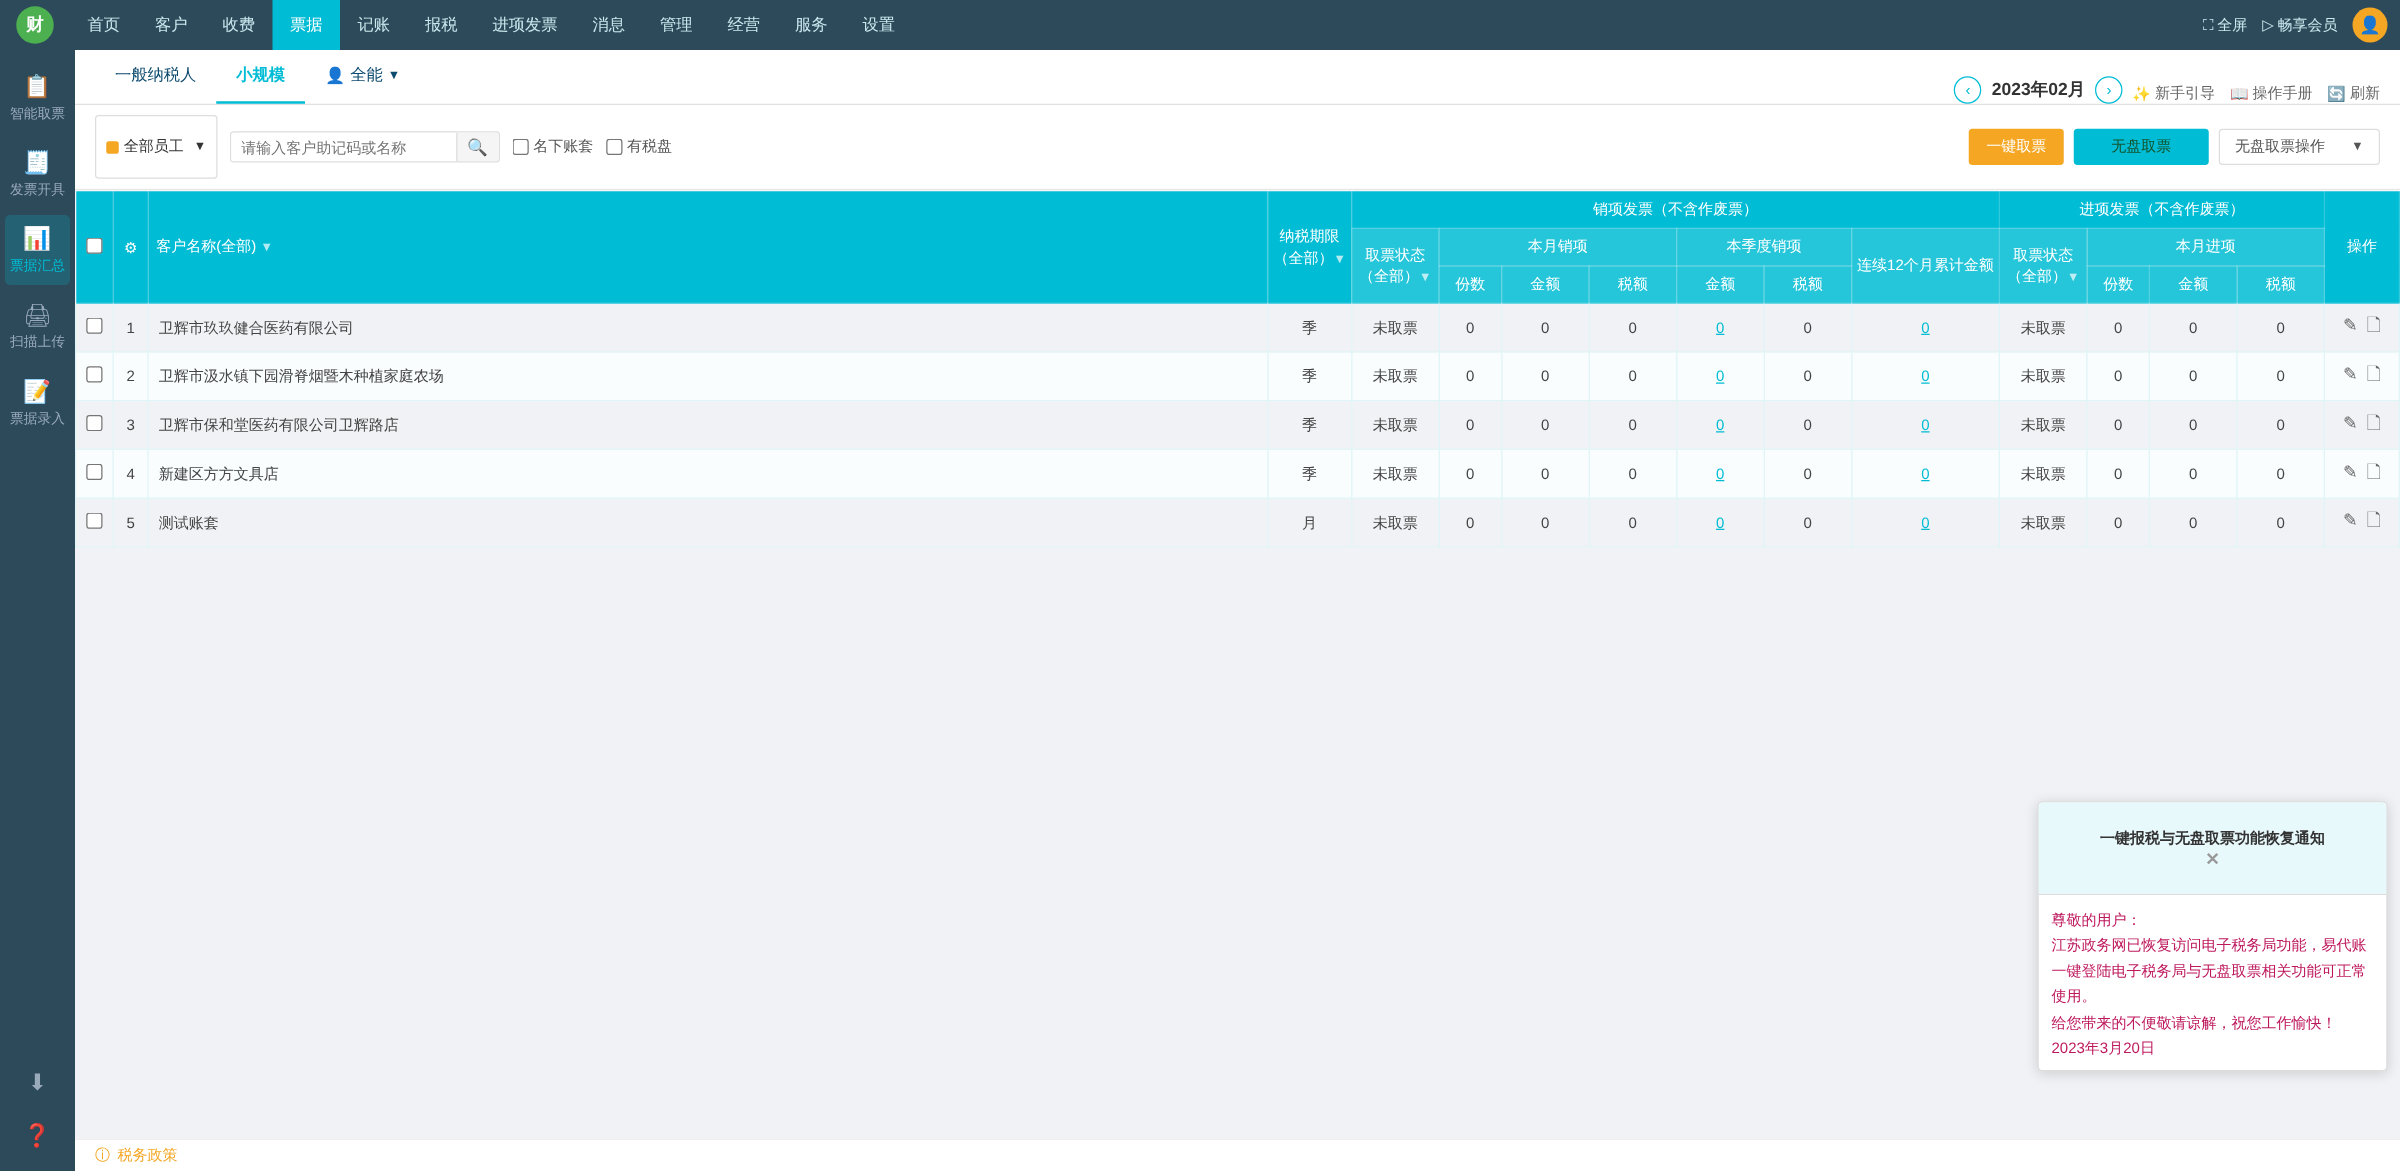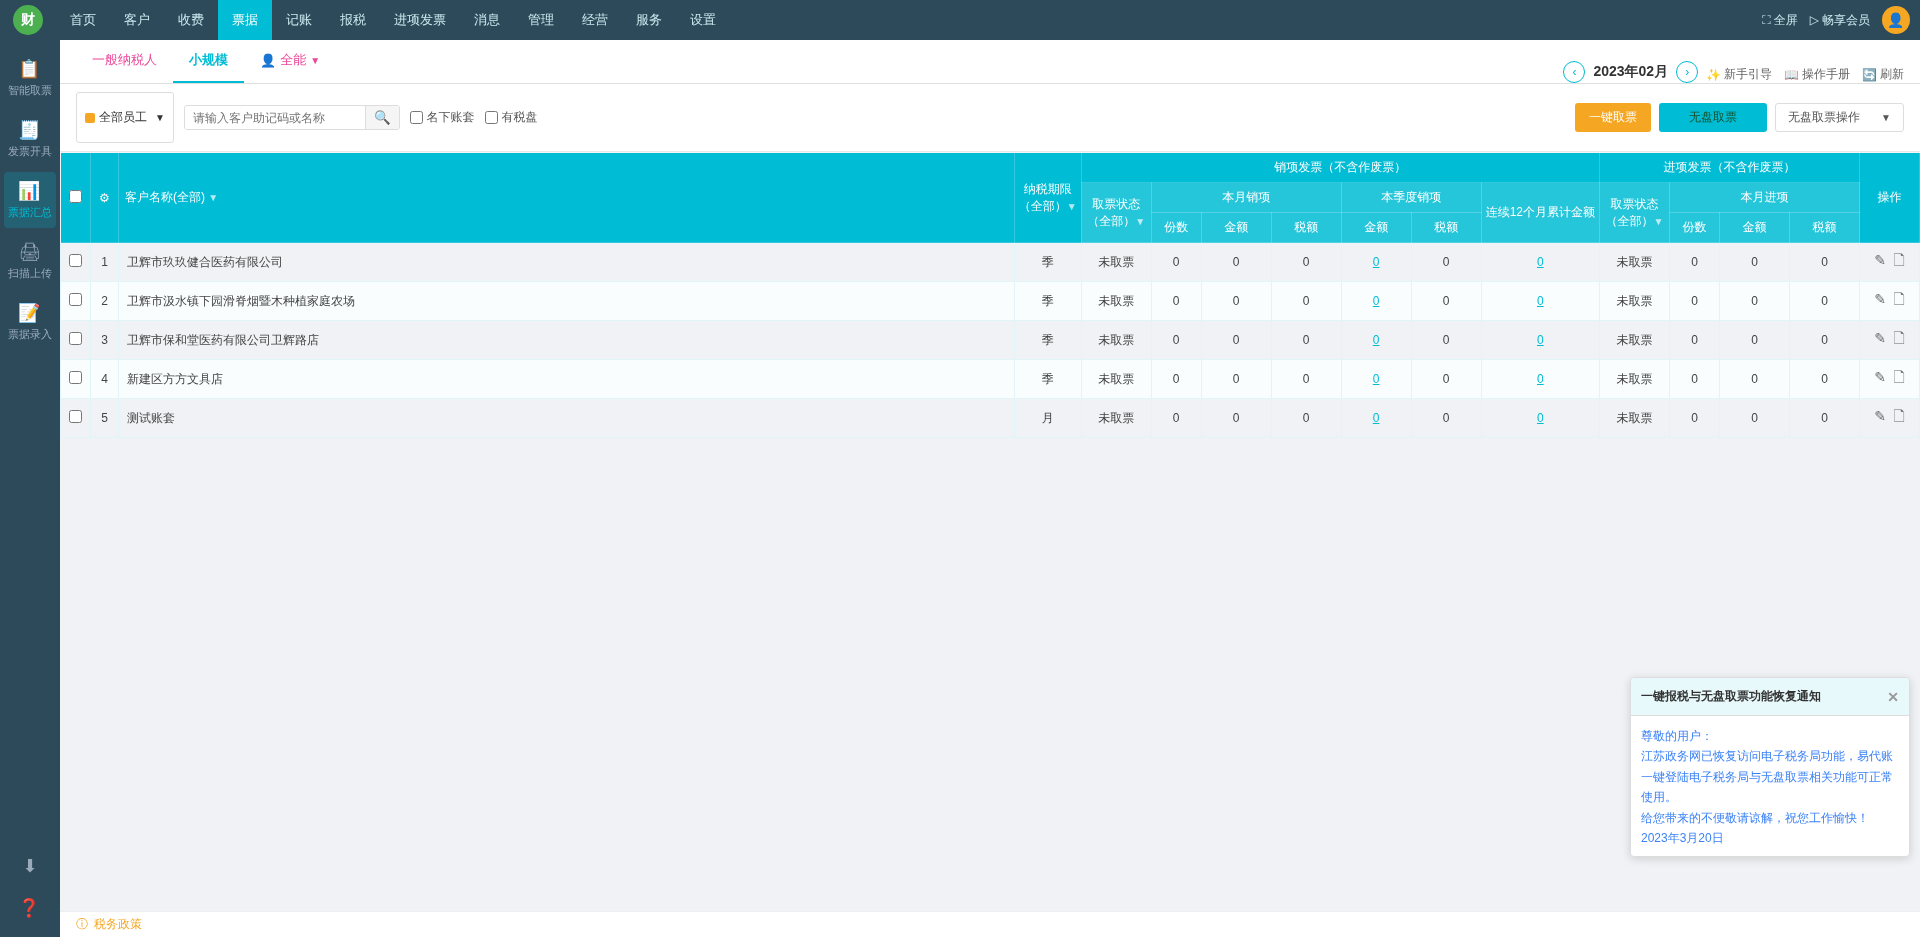--- a/index.html
+++ b/index.html
@@ -125,21 +125,21 @@
       align-items: flex-end;
       padding: 0 16px;
       border-bottom: 1px solid #e0e0e0;
       height: 44px;
       gap: 0;
     }
     .tab-item {
       padding: 8px 16px;
       cursor: pointer;
       font-size: 13px;
-      color: #ec4899;
+      color: #0c4a6e;
       border-bottom: 2px solid transparent;
       height: 44px;
       display: flex;
       align-items: center;
     }
     .tab-item.active {
       color: #00bcd4;
       border-bottom: 2px solid #00bcd4;
       font-weight: bold;
     }
@@ -317,36 +317,37 @@
       width: 280px;
       background: white;
       border: 1px solid #ddd;
       border-radius: 4px;
       box-shadow: 0 2px 10px rgba(0,0,0,0.15);
       z-index: 1000;
       font-size: 12px;
     }
     .notif-header {
       background: #e8f9fc;
-      padding: 10px 10px;
+      padding: 20px 10px;
       font-weight: bold;
       border-bottom: 1px solid #ddd;
       display: flex;
       justify-content: space-between;
       align-items: center;
       border-radius: 4px 4px 0 0;
+      flex-direction: column;
     }
     .notif-close {
       cursor: pointer;
       color: #999;
       font-size: 14px;
     }
     .notif-body {
       padding: 10px;
-      color: #3b82f6;
+      color: #be185d;
       line-height: 1.7;
     }
     .notif-scroll {
       height: 140px;
       overflow-y: auto;
     }
 
     
     .status-bar {
       background: #fff;

